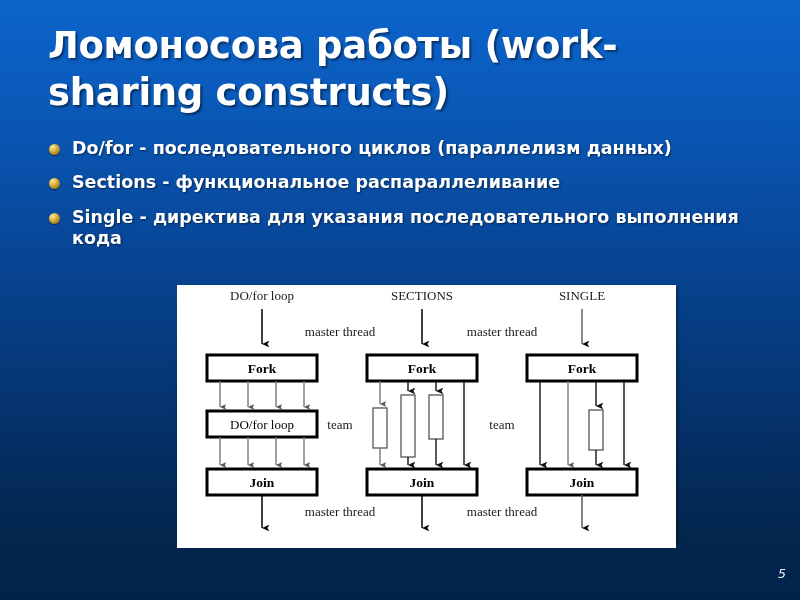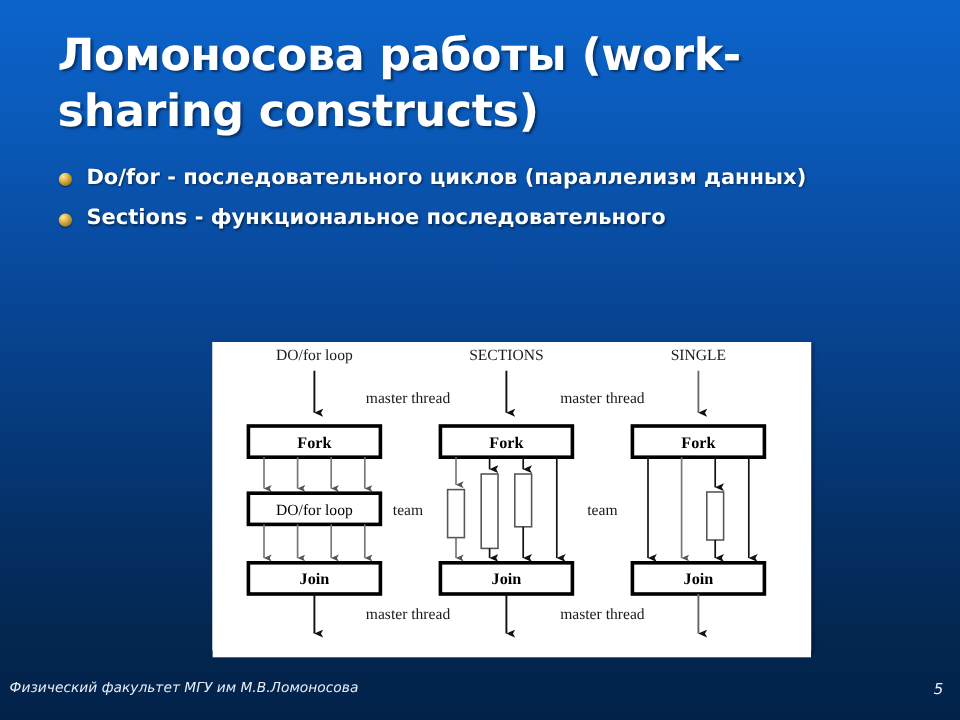--- a/index.html
+++ b/index.html
@@ -134,23 +134,27 @@
 
   <div id="bullets">
 
     <div class="bullet-row">
       <span class="bullet-marker"></span>
       <span>Do/for - последовательного циклов (параллелизм данных)</span>
     </div>
 
     <div class="bullet-row">
       <span class="bullet-marker"></span>
-      <span>Sections - функциональное последовательного</span>
+      <span>Sections - функциональное распараллеливание</span>
     </div>
 
+    <div class="bullet-row">
+      <span class="bullet-marker"></span>
+      <span>Single - директива для указания последовательного выполнения кода</span>
+    </div>
 
   </div>
 
   <div id="diagram-panel">
     <svg id="diagram-svg" viewBox="0 0 499 263" xmlns="http://www.w3.org/2000/svg">
       <defs>
         <marker id="ah" markerWidth="9" markerHeight="9" refX="4" refY="7.4" orient="auto" markerUnits="userSpaceOnUse">
           <path d="M0.6,0 L4,7.6 L7.4,0 L4,1.9 Z" fill="#111111"></path>
         </marker>
         <marker id="ahg" markerWidth="8" markerHeight="8" refX="3.4" refY="6.4" orient="auto" markerUnits="userSpaceOnUse">
@@ -247,16 +251,15 @@
       </g>
 
       <text class="dg-label" x="163" y="144" text-anchor="middle">team</text>
       <text class="dg-label" x="325" y="144" text-anchor="middle">team</text>
 
       <text class="dg-label" x="163" y="231" text-anchor="middle">master thread</text>
       <text class="dg-label" x="325" y="231" text-anchor="middle">master thread</text>
     </svg>
   </div>
 
-  <div id="footer-text">Физический факультет МГУ им М.В.Ломоносова</div>
   <div id="footer-page">5</div>
 
 </div>
 
 </body></html>

